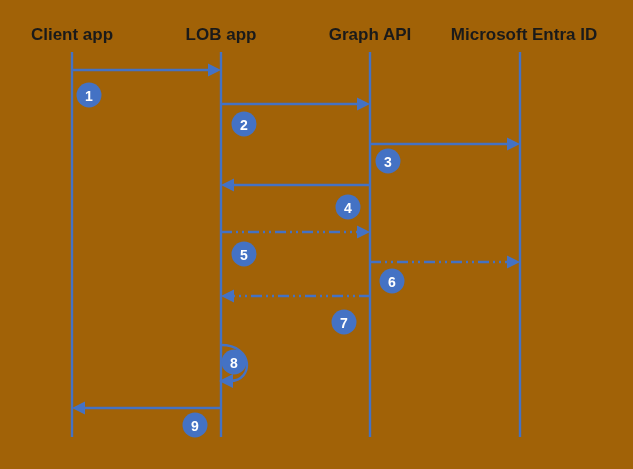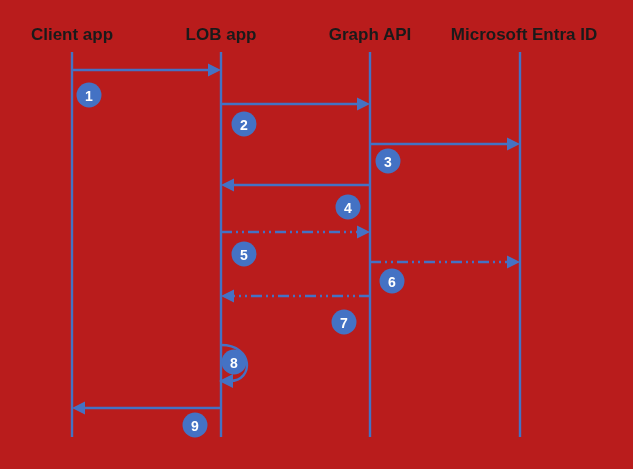--- a/index.html
+++ b/index.html
@@ -8,21 +8,21 @@
     padding: 0;
     background: #ffffff;
   }
   body {
     font-family: "Liberation Sans", sans-serif;
   }
   #diagram-root {
     position: relative;
     width: 633px;
     height: 469px;
-    background: #b91c1c;
+    background: #a16207;
     overflow: hidden;
   }
   #diagram-svg {
     position: absolute;
     left: 0;
     top: 0;
     width: 633px;
     height: 469px;
     display: block;
   }

